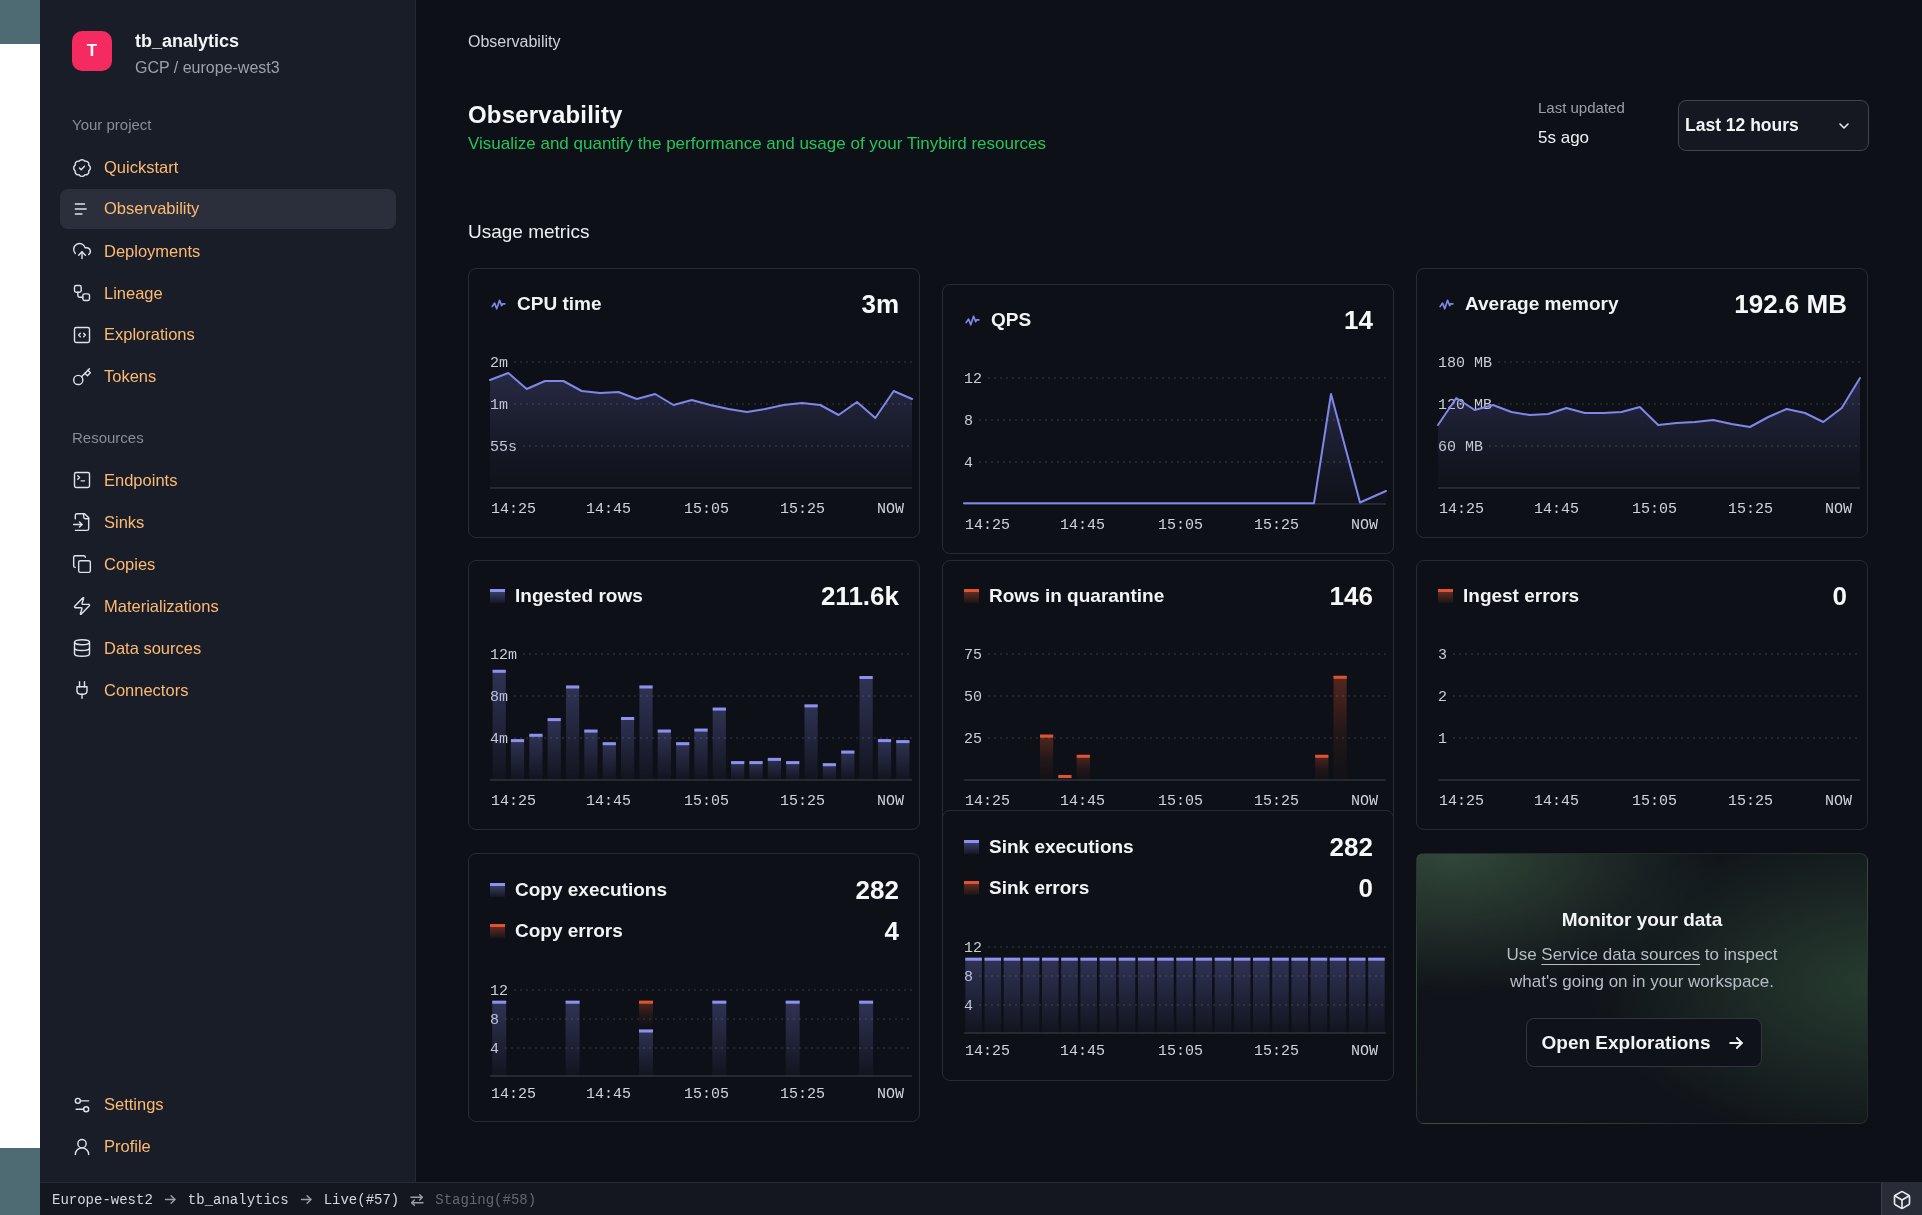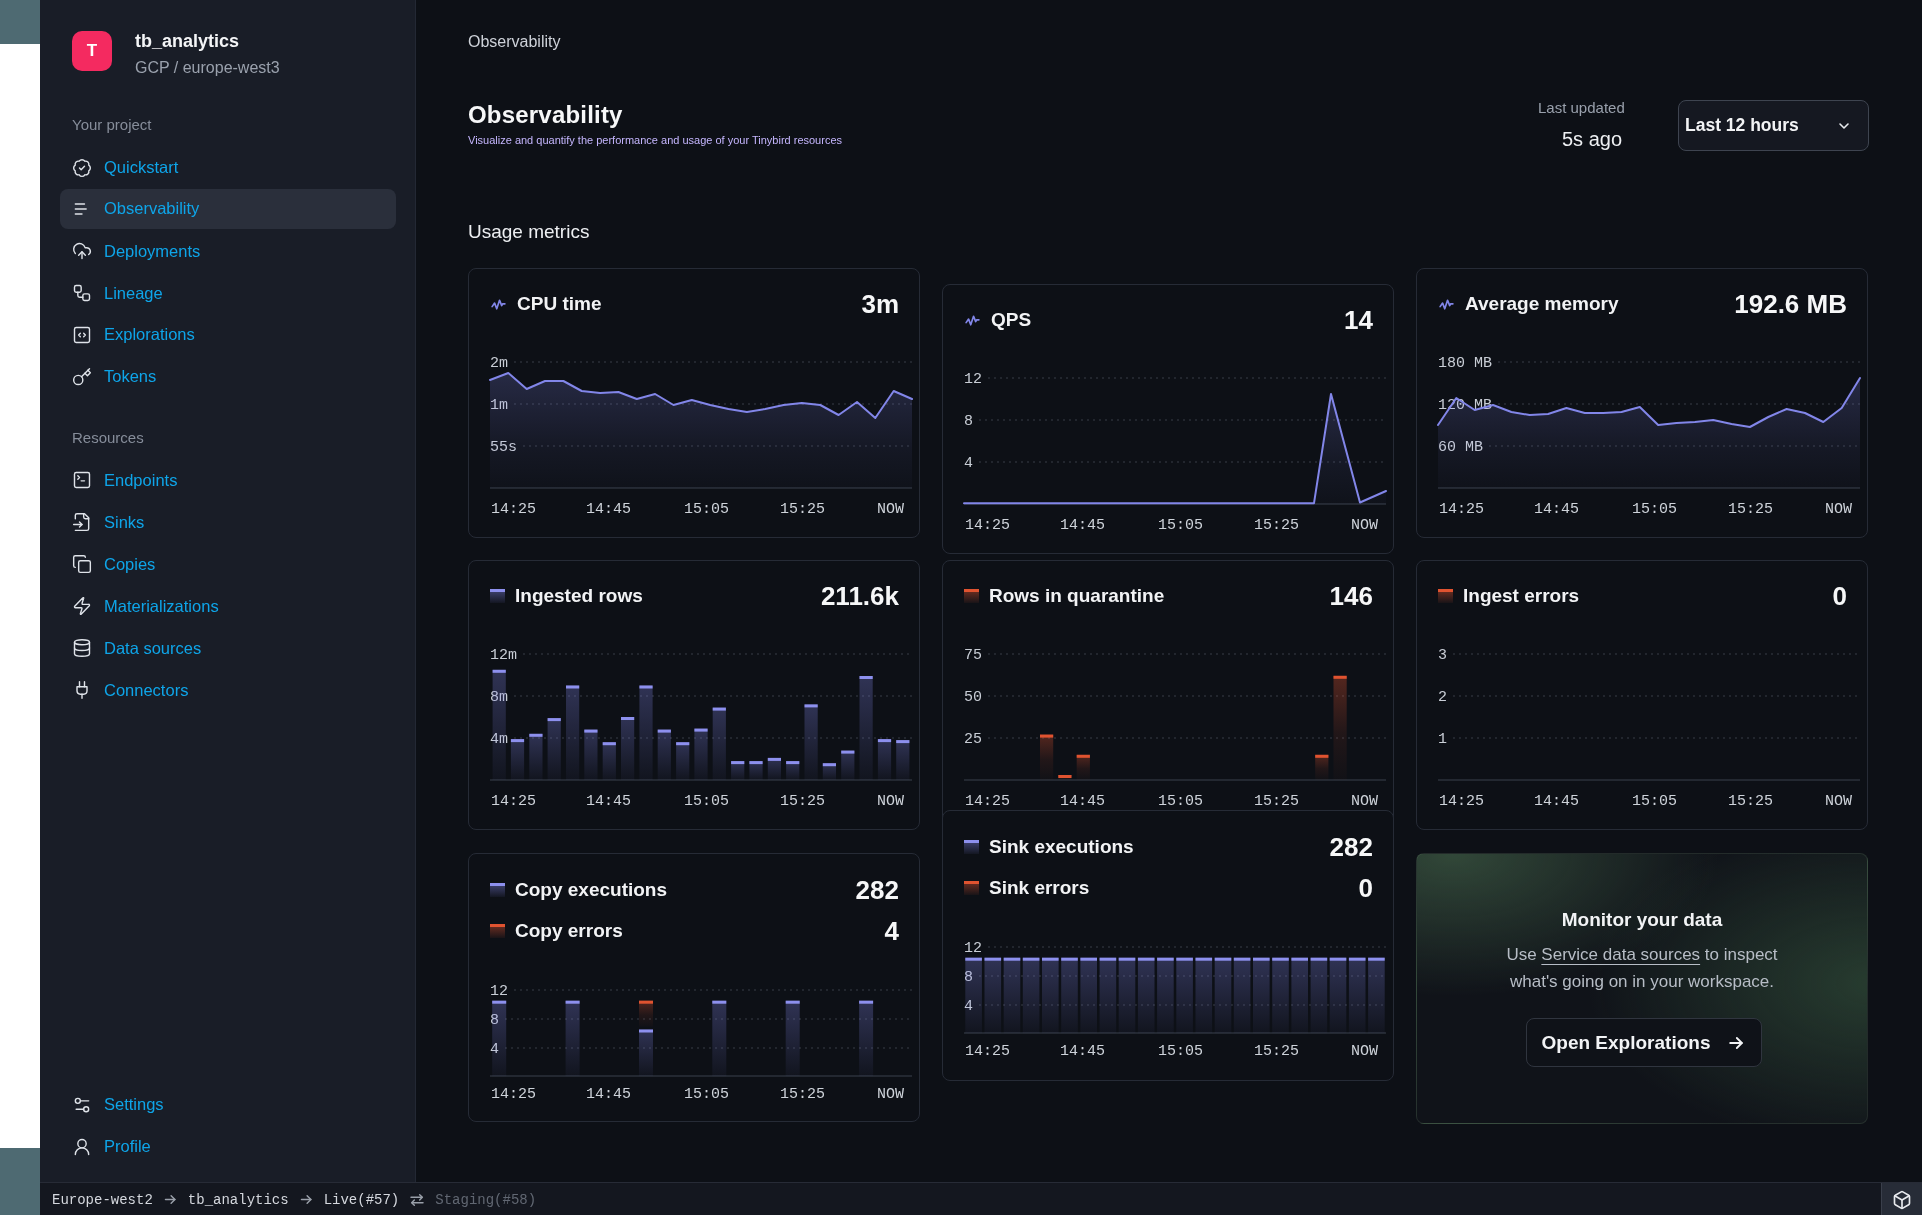--- a/index.html
+++ b/index.html
@@ -10,31 +10,31 @@
 #strip .t2 { position:absolute; left:0; top:1148px; width:40px; height:67px; background:#4e6a72; }
 
 #sidebar { position:absolute; left:40px; top:0; width:376px; height:1182px; background:#191d27; border-right:1px solid #21263100; }
 #sbborder { position:absolute; left:415px; top:0; width:1px; height:1182px; background:#232834; }
 #logo { position:absolute; left:72px; top:31px; width:40px; height:40px; border-radius:10px; background:#f42a60;
   color:#fff; font-weight:700; font-size:17px; display:flex; align-items:center; justify-content:center; }
 #wsname { position:absolute; left:135px; top:31px; font-size:18px; font-weight:700; color:#f4f5f7; }
 #wsregion { position:absolute; left:135px; top:59px; font-size:16px; color:#9aa1ad; }
 .slabel { position:absolute; left:72px; font-size:15px; color:#868d9a; }
 .nav { position:absolute; left:60px; width:336px; height:40px; border-radius:8px; display:flex; align-items:center;
-  gap:12px; padding-left:12px; color:#0ea5e9; font-size:16.5px; }
+  gap:12px; padding-left:12px; color:#fdba74; font-size:16.5px; }
 .nav svg { flex:0 0 auto; }
 .nav.sel { background:#2a2f3b; }
 
 #main { position:absolute; left:416px; top:0; width:1506px; height:1182px; background:#0d1016; }
 
 #crumb { position:absolute; left:468px; top:33px; font-size:16px; color:#ced2d9; }
 #h1 { position:absolute; left:468px; top:101px; font-size:24px; font-weight:700; color:#f6f7f8; letter-spacing:0.2px; }
-#sub { position:absolute; left:468px; top:134px; font-size:11px; color:#c4b5fd; }
+#sub { position:absolute; left:468px; top:134px; font-size:17px; color:#22c55e; }
 #lu1 { position:absolute; left:1538px; top:99px; font-size:15px; color:#99a0ac; }
-#lu2 { position:absolute; left:1538px; top:128px; font-size:20px; color:#eef0f3;margin-left:24px; }
+#lu2 { position:absolute; left:1538px; top:128px; font-size:17px; color:#eef0f3; }
 #timebtn { position:absolute; left:1678px; top:100px; width:191px; height:51px; border:1px solid #3e4450;
   border-radius:8px; background:#151821; display:flex; align-items:center; padding:0 16px 0 6px; }
 #timebtn .t { font-size:17.5px; font-weight:700; color:#f2f3f5; }
 #timebtn svg { margin-left:auto; }
 #usage { position:absolute; left:468px; top:221px; font-size:19px; color:#edeff2; }
 
 .card { position:absolute; width:452px; background:#0d1016; border:1px solid #262b36; border-radius:8px; }
 .card .ch { position:absolute; left:0; top:0; }
 .chead { position:absolute; left:21px; display:flex; align-items:center; gap:10px; height:22px; }
 .cic { display:flex; align-items:center; }

